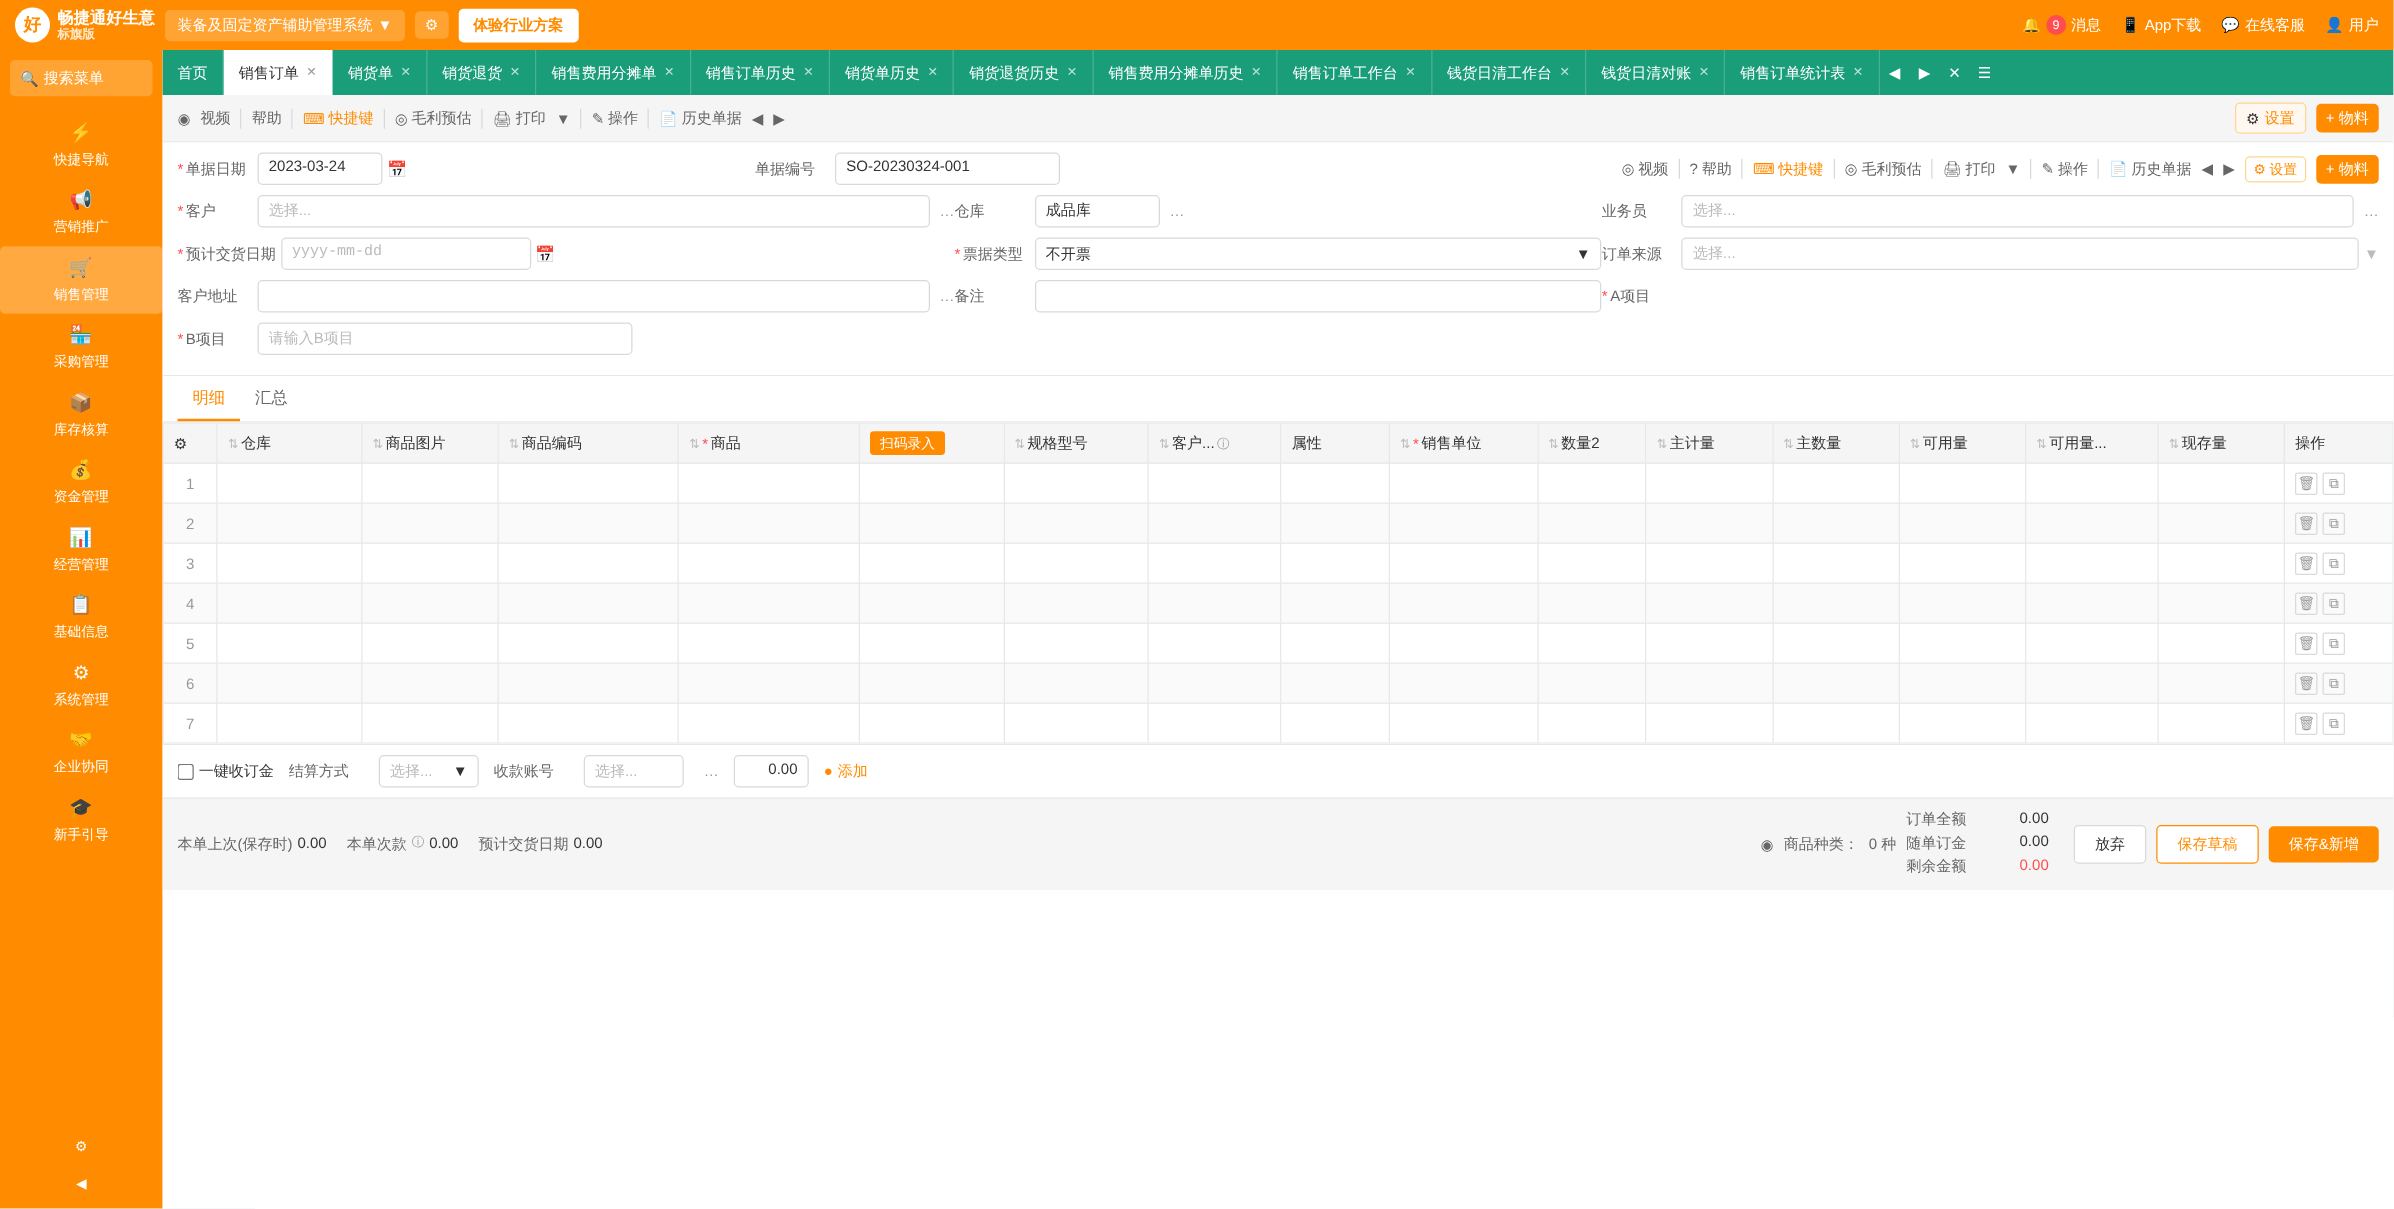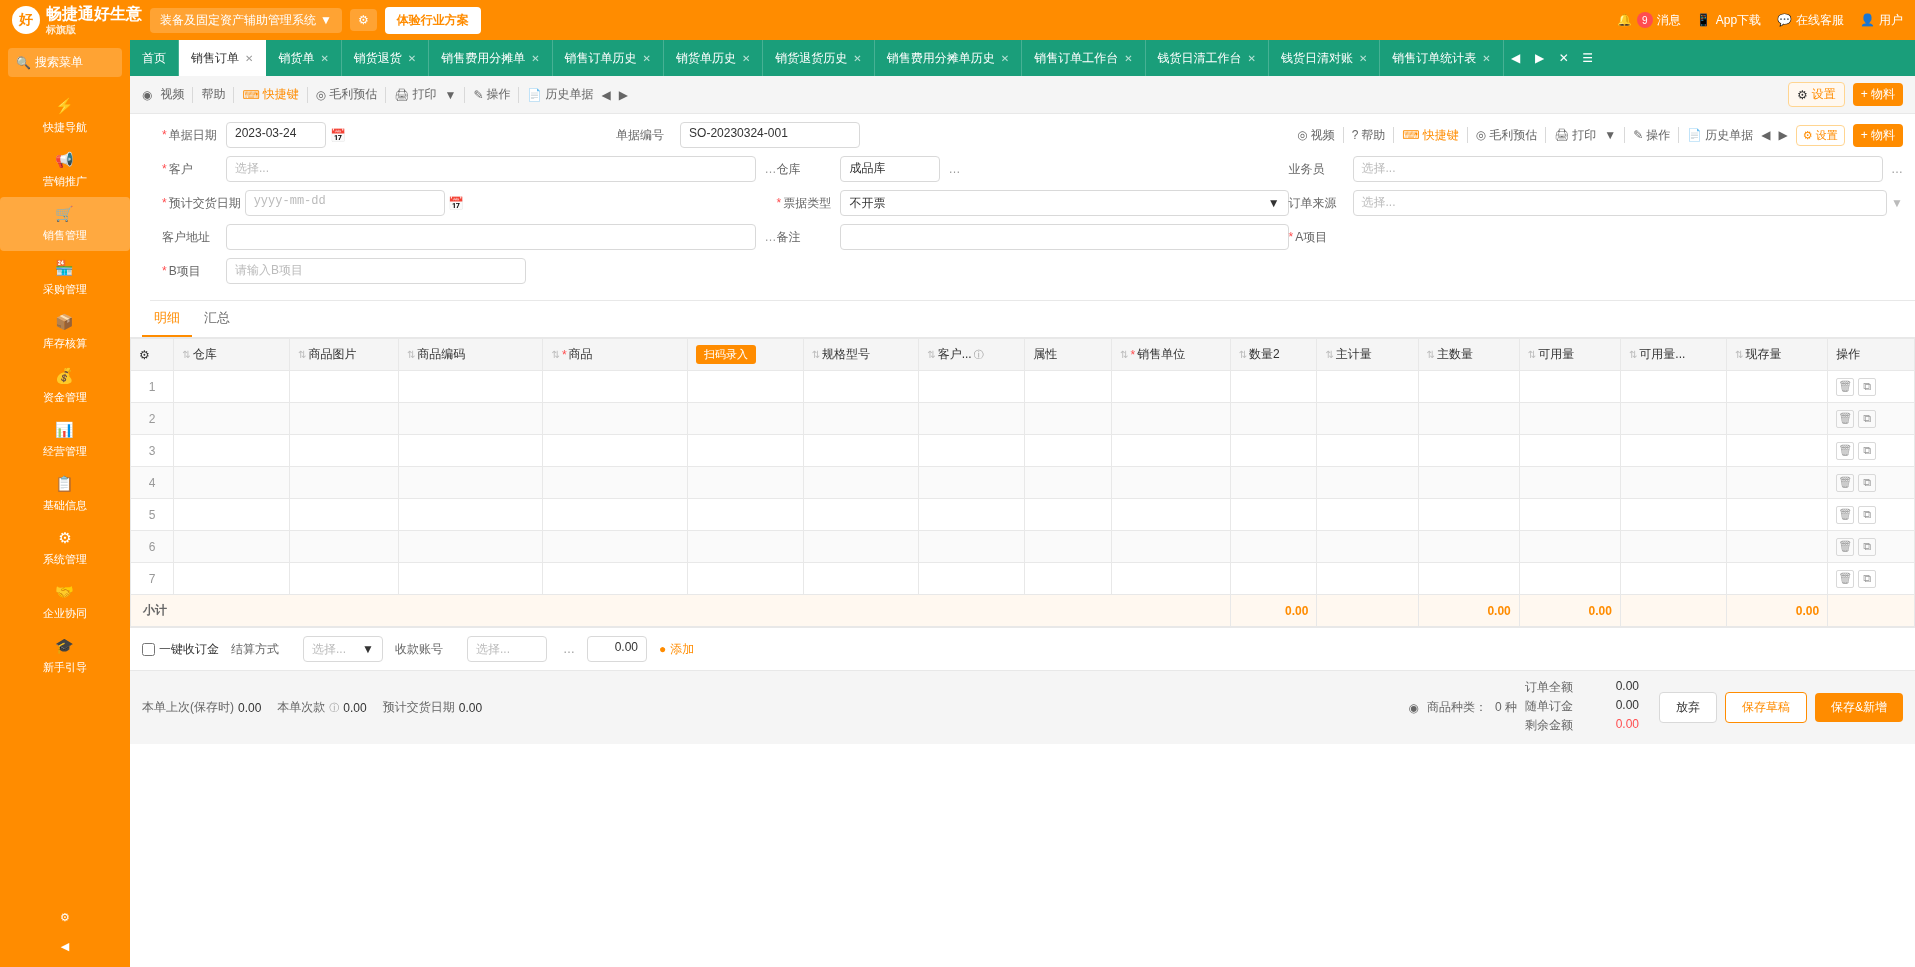--- a/index.html
+++ b/index.html
@@ -66,21 +66,21 @@
     .row-num { color: #999; text-align: center; width: 30px; }
     .scan-btn { background: #ff8c00; color: white; border: none; padding: 2px 8px; border-radius: 3px; font-size: 11px; cursor: pointer; }
     .action-icons { display: flex; gap: 4px; align-items: center; }
     .action-icon { width: 18px; height: 18px; display: flex; align-items: center; justify-content: center; cursor: pointer; color: #999; border: 1px solid #d9d9d9; border-radius: 2px; font-size: 11px; }
     
     
     .summary-row td { background: #fff8f0 !important; font-weight: bold; color: #ff8c00; }
     
     
     .bottom-bar { background: #f5f5f5; border-top: 1px solid #e8e8e8; padding: 8px 12px; display: flex; align-items: center; gap: 16px; flex-shrink: 0; }
-    .bottom-info { display: flex; align-items: center; gap: 4px; font-size: 12px; color: #666; }
+    .bottom-info { display: flex; align-items: flex-start; gap: 4px; font-size: 12px; color: #666; }
     .bottom-info-value { color: #333; }
     .total-row { display: flex; justify-content: space-between; gap: 16px; margin-bottom: 2px; }
     .total-label { color: #666; }
     .total-value { color: #333; min-width: 50px; text-align: right; }
     .total-value.highlight { color: #ff4d4f; }
     .btn-discard { background: white; border: 1px solid #d9d9d9; padding: 6px 16px; border-radius: 4px; font-size: 12px; cursor: pointer; color: #333; }
     .btn-save-draft { background: white; border: 1px solid #ff8c00; color: #ff8c00; padding: 6px 16px; border-radius: 4px; font-size: 12px; cursor: pointer; }
     .btn-save-new { background: #ff8c00; color: white; border: none; padding: 6px 16px; border-radius: 4px; font-size: 12px; cursor: pointer; }
     
     
@@ -122,21 +122,21 @@
 </head>
 <body>
 
 <div class="app-container">
 
   <div class="top-bar">
     <div class="top-bar-left">
       <div class="logo-area">
         <div class="logo-icon">好</div>
         <div style="line-height:1.2">
-          <div style="font-size:16px;font-weight:bold">畅捷通好生意</div>
+          <div style="font-size:13px;font-weight:bold">畅捷通好生意</div>
           <div style="font-size:10px;opacity:0.8">标旗版</div>
         </div>
       </div>
       <div class="system-selector">
         <span>装备及固定资产辅助管理系统</span>
         <span>▼</span>
       </div>
       <div class="system-selector" style="padding:4px 8px;">
         <span>⚙</span>
       </div>
@@ -316,21 +316,21 @@
                 <span>⚙</span>
                 <span style="font-size:12px;color:#ff8c00;margin-left:4px;">设置</span>
               </div>
             </div>
             <div style="display:flex;align-items:center;background:#ff8c00;border-radius:4px;padding:3px 8px;cursor:pointer;color:white;">
               <span style="font-size:12px;">+ 物料</span>
             </div>
           </div>
         </div>
 
-        <div style="padding:8px 12px;background:#fff;border-bottom:1px solid #e8e8e8;margin-left:20px;">
+        <div style="padding:8px 12px;background:#fff;border-bottom:1px solid #e8e8e8;">
 
           <div class="form-row">
             <div class="header-field-group">
               <span class="form-label required">单据日期</span>
               <div class="form-input" style="min-width:100px;">
                 <span>2023-03-24</span>
               </div>
               <span class="calendar-icon">📅</span>
             </div>
             <div class="header-field-group" style="flex:1.5;">
@@ -709,32 +709,20 @@
     <td></td>
     <td></td>
     <td></td>
     <td>
       <div class="action-icons">
         <div class="action-icon">🗑</div>
         <div class="action-icon">⧉</div>
       </div>
     </td>
   </tr>
-                <tr class="summary-row">
-  <td colspan="10" style="text-align:left;padding-left:12px;">
-    <span style="color:#666;">小计</span>
-  </td>
-  <td style="text-align:right;color:#ff8c00;font-weight:bold;">0.00</td>
-  <td></td>
-  <td style="text-align:right;color:#ff8c00;font-weight:bold;">0.00</td>
-  <td style="text-align:right;color:#ff8c00;font-weight:bold;">0.00</td>
-  <td></td>
-  <td style="text-align:right;color:#ff8c00;font-weight:bold;">0.00</td>
-  <td></td>
-</tr>
               </tbody>
           </table>
         </div>
 
         <div class="payment-row">
           <label class="checkbox-label">
             <input type="checkbox" style="">
             <span>一键收订金</span>
           </label>
           <span class="form-label">结算方式</span>

